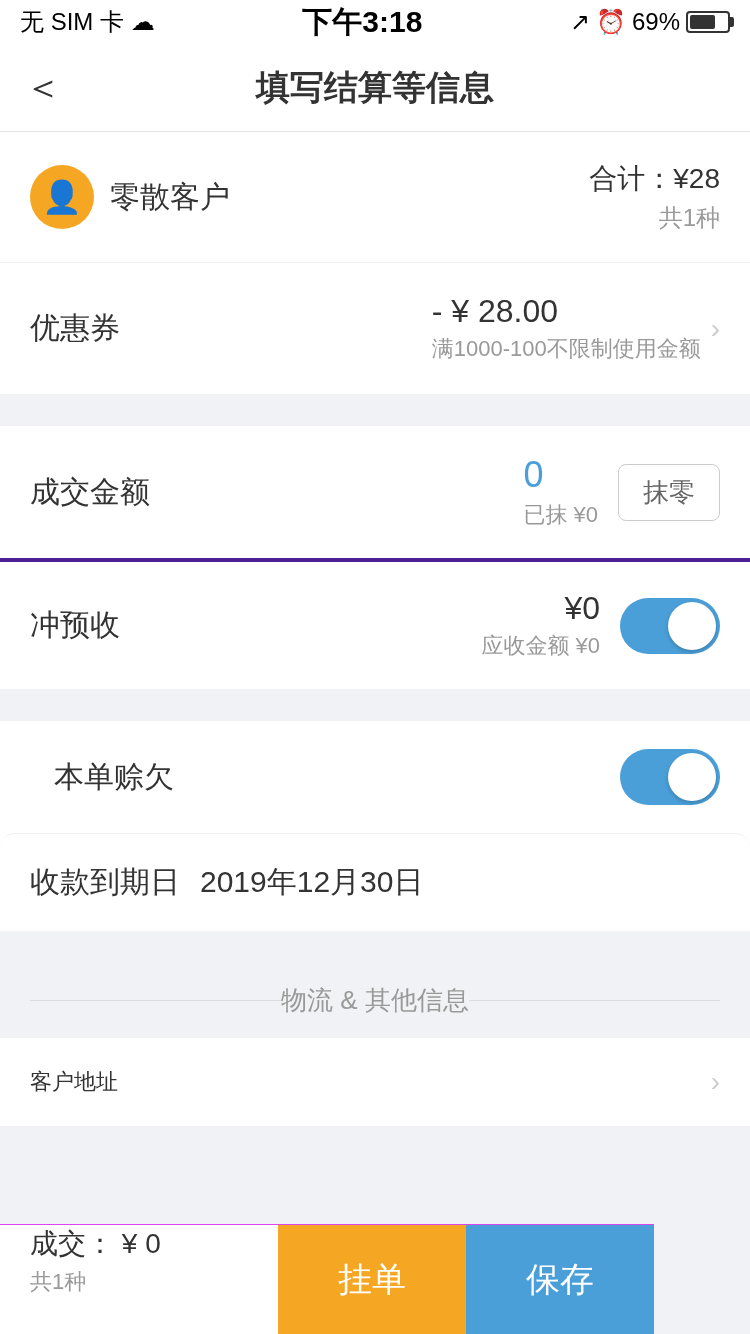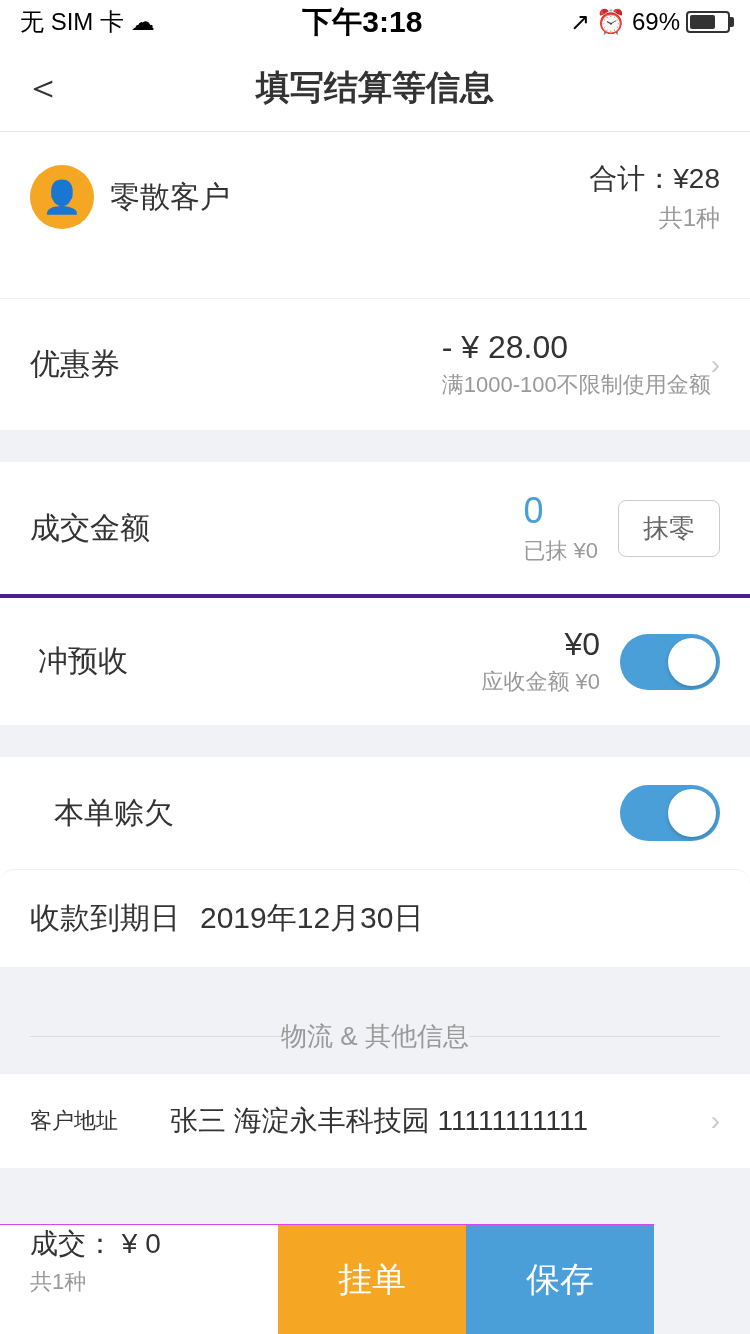--- a/index.html
+++ b/index.html
@@ -94,24 +94,23 @@
     .customer-total { font-size: 28px; color: #333; }
     .customer-count { font-size: 24px; color: #999; margin-top: 4px; }
 
     
     .coupon-row {
       padding: 30px 30px;
       display: flex;
       align-items: center;
       justify-content: space-between;
       border-top: 1px solid #f0f0f0;
-      margin-top: 36px;
     }
     .coupon-label { font-size: 30px; color: #333; }
-    .coupon-right { display: flex; align-items: center; }
+    .coupon-right { display: flex; align-items: center; gap: 10px; }
     .coupon-discount { font-size: 32px; color: #333; font-weight: 500; }
     .coupon-desc { font-size: 22px; color: #999; margin-top: 4px; text-align: right; }
     .chevron-icon { font-size: 28px; color: #ccc; }
 
     
     .section-divider {
       height: 16px;
       background: #f0f2f5;
     }
 
@@ -138,21 +137,20 @@
       background: #fff;
       cursor: pointer;
     }
 
     
     .prereceive-row {
       padding: 28px 30px;
       display: flex;
       align-items: center;
       justify-content: space-between;
-      margin-left: 8px;
     }
     .prereceive-right { display: flex; align-items: center; gap: 20px; }
     .prereceive-amount { text-align: right; }
     .prereceive-val { font-size: 32px; color: #333; }
     .prereceive-sub { font-size: 22px; color: #999; margin-top: 4px; }
 
     
     .toggle {
       width: 100px; height: 56px; border-radius: 28px;
       background: #4a9fd8;
@@ -346,21 +344,20 @@
 
   <div class="section-header">
     <div class="section-header-line"></div>
     <span>物流 &amp; 其他信息</span>
     <div class="section-header-line"></div>
   </div>
 
   <div class="card">
     <div class="address-row">
       <span class="address-label">客户地址</span>
-      <span class="address-value">张三 海淀永丰科技园 11111111111</span>
       <span class="chevron-icon">›</span>
     </div>
   </div>
 
 </div>
 
 <div class="bottom-bar">
   <div class="bottom-summary">
     <div class="bottom-deal">
       <span>成交：</span>

